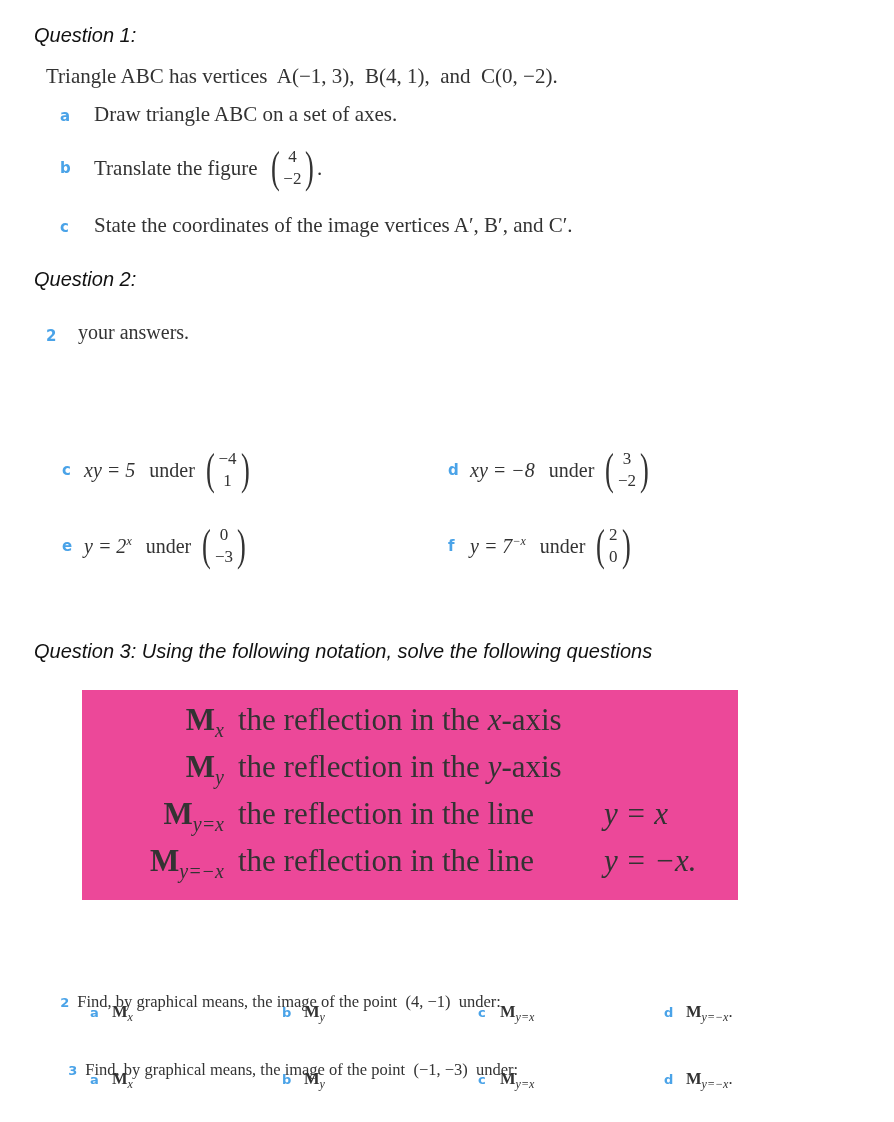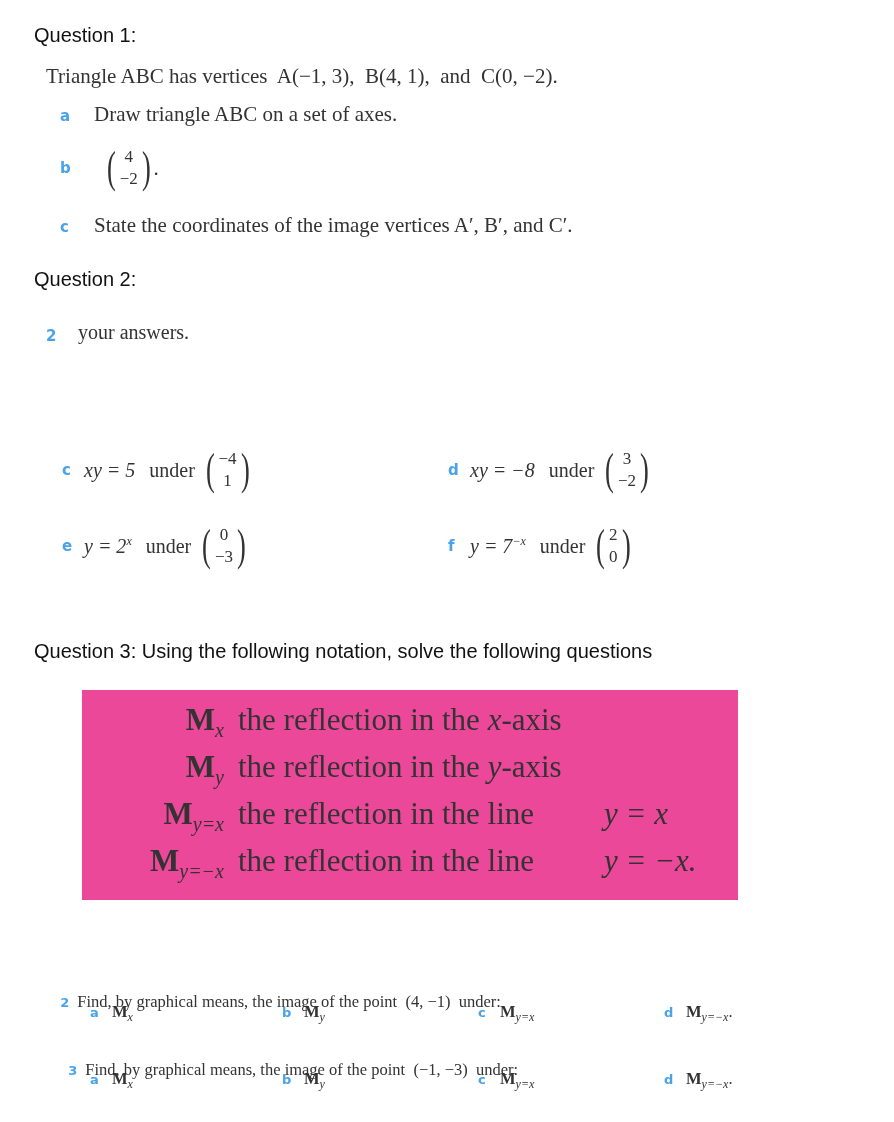--- a/index.html
+++ b/index.html
@@ -1,17 +1,17 @@
 <!DOCTYPE html>
 <html><head>
 <meta charset="utf-8">
 <style>
   html, body { margin:0; padding:0; background:#ffffff; }
   body { width:894px; height:1122px; position:relative; overflow:hidden; color:#222; }
-  .sans { font-family: "Liberation Sans", sans-serif; color:#111; }
+  .sans { font-family: "Liberation Sans", sans-serif; color:#111;font-style:italic; }
   .serif { font-family: "Liberation Serif", "DejaVu Serif", serif; color:#333; }
   .abs { position:absolute; }
   .heading { font-size:20px; }
   .lbl { font-family: "DejaVu Sans", sans-serif; font-weight:bold; color:#4aa3e8; font-size:15px; display:inline-block; }
   .num { font-family: "DejaVu Sans", sans-serif; font-weight:bold; color:#4aa3e8; font-size:15px; }
   .q1 { font-size:21px; }
   .mi { font-style:italic; }
   .vec { display:inline-flex; align-items:center; vertical-align:middle; }
   .vec .par { font-size:44px; line-height:1; transform:scaleX(0.6); font-weight:200; color:#333; }
   .vec .col { display:flex; flex-direction:column; align-items:center; font-size:17px; line-height:22px; padding:0 1px; }
@@ -30,20 +30,21 @@
 <div class="abs sans heading" style="left:34px; top:24px;">Question 1:</div>
 
 <div class="abs serif q1" style="left:46px; top:64px; white-space:pre;">Triangle ABC has vertices  A(−1, 3),  B(4, 1),  and  C(0, −2).</div>
 
 <div class="abs serif q1" style="left:60px; top:102px;">
   <span class="lbl" style="width:34px;">a</span><span>Draw triangle ABC on a set of axes.</span>
 </div>
 
 <div class="abs serif q1" style="left:60px; top:146px; display:flex; align-items:center;">
   <span class="lbl" style="width:34px;">b</span>
+  <span>Translate the figure</span>
   <span class="vec" style="margin-left:10px;">
     <span class="par">(</span>
     <span class="col">
       <span>4</span>
       <span>−2</span>
     </span>
     <span class="par">)</span>
   </span>
   <span>.</span>
 </div>

